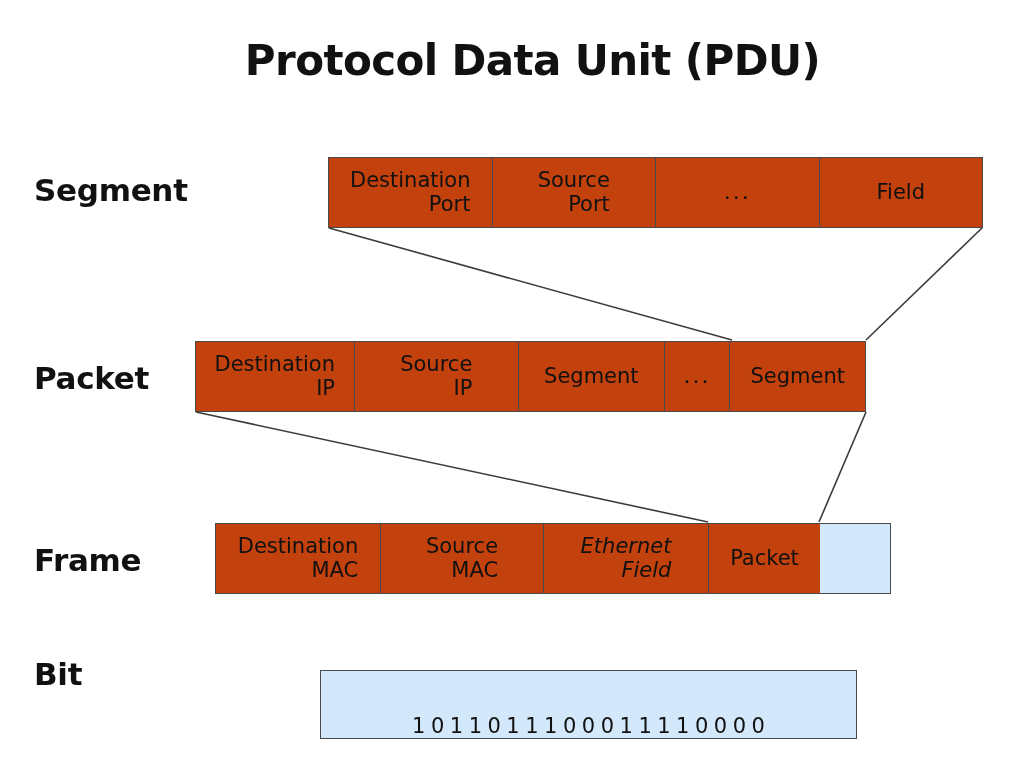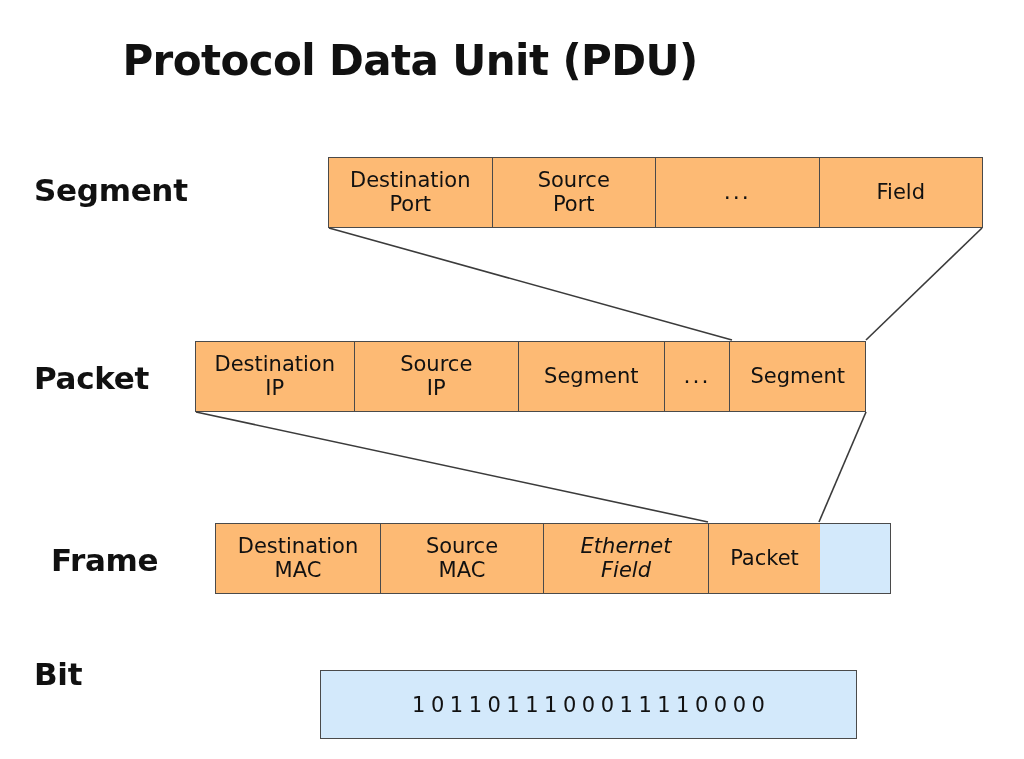--- a/index.html
+++ b/index.html
@@ -21,21 +21,21 @@
     inset: 0;
     width: 1024px;
     height: 759px;
   }
   
   .title {
     position: absolute;
     left: 0;
     top: 36px;
     width: 820px;
-    text-align: center;
+    text-align: right;
     font-size: 42px;
     font-weight: 800;
     letter-spacing: -0.6px;
     color: #111111;
     font-family: "DejaVu Sans", "Liberation Sans", sans-serif;
   }
   
   .row-label {
     position: absolute;
     left: 34px;
@@ -51,45 +51,45 @@
     display: flex;
     box-sizing: border-box;
     background: #d3e9fb;
     border: 1.5px solid #4a4a4a;
   }
   .cell {
     box-sizing: border-box;
     display: flex;
     align-items: center;
     justify-content: center;
-    text-align: center;
+    text-align: right;
     font-size: 21px;
     line-height: 1.12;
     color: #111111;
-    background: #fdba74;
+    background: #c2410c;
     border-right: 1.5px solid #4a4a4a;
     padding: 2px 4px;
     white-space: pre-line;
     overflow: hidden;
   }
   .cell:last-child {
     border-right: none;
   }
   .cell.ellipsis {
     font-size: 22px;
     letter-spacing: 2px;
   }
   
   .bit-row {
     position: absolute;
     box-sizing: border-box;
     background: #d3e9fb;
     border: 1.5px solid #4a4a4a;
     display: flex;
-    align-items: center;
+    align-items: flex-end;
     justify-content: center;
   }
   .bit-string {
     font-size: 21px;
     letter-spacing: 5.5px;
     color: #111111;
     white-space: nowrap;
     text-indent: 5.5px;
   }
   
@@ -129,21 +129,21 @@
   <div class="pdu-row" style="left:195px; top:341px; width:671px; height:71px;">
     <div class="cell" style="width:159px;">Destination
 IP</div>
     <div class="cell" style="width:165px;">Source
 IP</div>
     <div class="cell" style="width:146px;">Segment</div>
     <div class="cell ellipsis" style="width:66px;">...</div>
     <div class="cell" style="width:135px;">Segment</div>
   </div>
 
-  <div class="row-label" style="top:542px;margin-left:17px;">Frame</div>
+  <div class="row-label" style="top:542px;">Frame</div>
 
   <div class="pdu-row" style="left:215px; top:523px; width:676px; height:71px;">
     <div class="cell" style="width:165px;">Destination
 MAC</div>
     <div class="cell" style="width:163px;">Source
 MAC</div>
     <div class="cell" style="width:165px;font-style:italic;">Ethernet
 Field</div>
     <div class="cell" style="width:111px;">Packet</div>
   </div>

